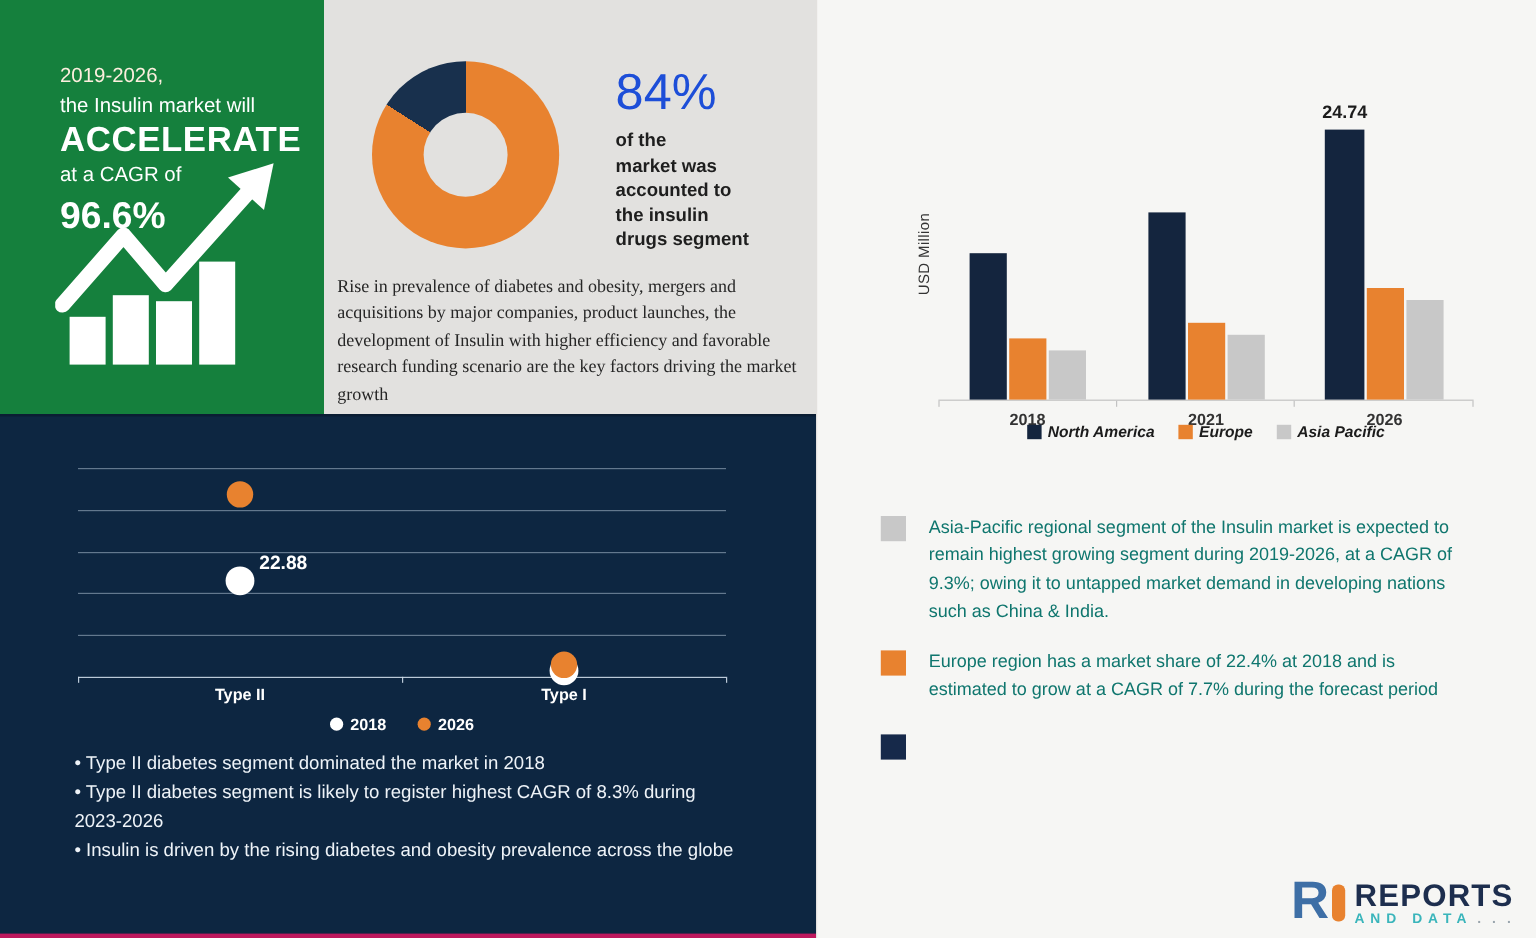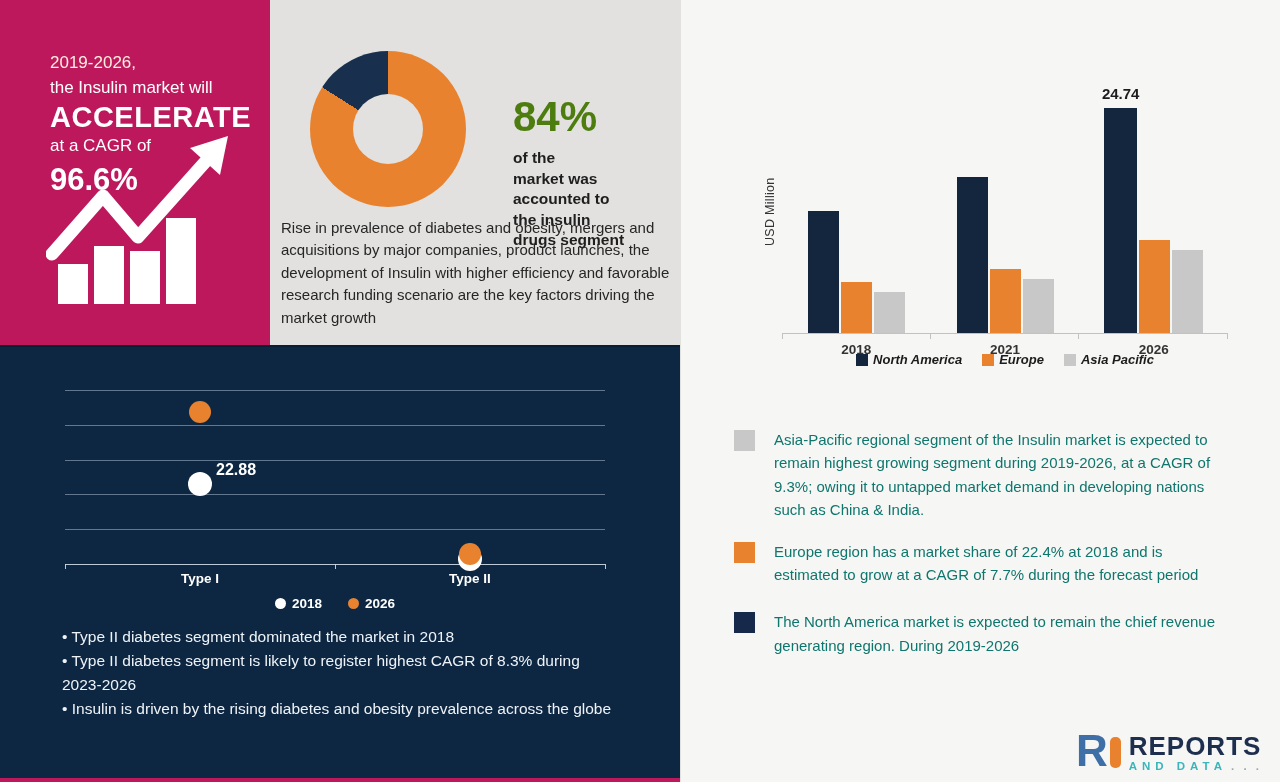--- a/index.html
+++ b/index.html
@@ -1,44 +1,44 @@
 <!DOCTYPE html>
 <html><head>
 <meta charset="utf-8">
 <style>
   * { margin:0; padding:0; box-sizing:border-box; }
   html,body { background:#888; }
   body { font-family:"Liberation Sans", sans-serif; }
   .canvas { position:relative; width:1280px; height:782px; overflow:hidden; background:#f6f6f4; }
 
   
-  .panel-orange { position:absolute; left:0; top:0; width:270px; height:345px; background:#be185d; }
+  .panel-orange { position:absolute; left:0; top:0; width:270px; height:345px; background:#15803d; }
   .panel-gray   { position:absolute; left:270px; top:0; width:410px; height:345px; background:#e2e1df; }
   .panel-navy   { position:absolute; left:0; top:345px; width:680px; height:437px; background:#0d2641;
                   border-top:2px solid #0a1d33; border-bottom:4px solid #be185d; }
   .panel-white  { position:absolute; left:680px; top:0; width:600px; height:782px; background:#f6f6f4;
                   border-left:1px solid #e3e1de; }
 
   
   .acc-text { position:absolute; left:50px; top:50px; color:#fff; }
   .acc-line1 { font-size:17px; color:#fdeede; line-height:25px; }
   .acc-line2 { font-size:17px; line-height:25px; }
   .acc-big   { font-size:29px; font-weight:800; letter-spacing:.5px; line-height:34px; }
   .acc-line3 { font-size:17px; line-height:24px; }
   .acc-cagr  { font-size:31px; font-weight:800; margin-top:4px; }
   .growth-icon { position:absolute; left:46px; top:134px; }
 
   
   .donut { position:absolute; left:40px; top:51px; width:156px; height:156px; border-radius:50%; }
   .donut-hole { position:absolute; left:50%; top:50%; width:70px; height:70px; margin:-35px 0 0 -35px;
                 border-radius:50%; background:#e2e1df; }
   .stat { position:absolute; left:243px; top:55px; width:150px; }
-  .stat-value { font-size:42px; font-weight:700; color:#4d7c0f; line-height:44px;margin-top:40px; }
+  .stat-value { font-size:42px; font-weight:400; color:#1d4ed8; line-height:44px; }
   .stat-caption { margin-top:9px; font-size:15.5px; font-weight:700; color:#1e1e1e; line-height:20.5px; white-space:pre-line; }
-  .segment-paragraph { position:absolute; left:11px; top:217px; width:392px; font-size:15px; color:#262626; line-height:22.4px; }
+  .segment-paragraph { position:absolute; left:11px; top:228px; width:392px; font-size:15px; color:#262626; line-height:22.4px;font-family:Liberation Serif, serif; }
 
   
   .dot-plot { position:absolute; left:65px; top:43px; width:540px; height:174px; }
   .gridline { position:absolute; left:0; width:100%; height:1px; background:rgba(185,202,219,.5); }
   .gridline.axis { background:rgba(206,219,233,.9); }
   .dot-tick { position:absolute; width:1px; height:5px; top:174px; background:rgba(206,219,233,.9); }
   .dot { position:absolute; border-radius:50%; }
   .dot-label { position:absolute; font-size:16px; font-weight:700; color:#fff; white-space:nowrap; }
   .dot-cats { position:absolute; left:65px; top:224px; width:540px; display:flex; }
   .dot-cat { flex:1; text-align:center; color:#fff; font-weight:700; font-size:13.5px; }
@@ -132,22 +132,22 @@
         <div class="dot-tick" style="left: 0px;"></div>
         <div class="dot-tick" style="left: 270px;"></div>
         <div class="dot-tick" style="left: 540px;"></div>
         <div class="dot" style="left: 123px; top: 82.3776px; width: 24px; height: 24px; background: rgb(255, 255, 255);"></div>
         <div class="dot-label" style="left: 151px; top: 71.3776px;">22.88</div>
         <div class="dot" style="left: 393px; top: 156.78px; width: 24px; height: 24px; background: rgb(255, 255, 255);"></div>
         <div class="dot" style="left: 124px; top: 10.576px; width: 22px; height: 22px; background: rgb(232, 130, 47);"></div>
         <div class="dot" style="left: 394px; top: 152.56px; width: 22px; height: 22px; background: rgb(232, 130, 47);"></div>
       </div>
     <div class="dot-cats">
+      <div class="dot-cat">Type II</div>
       <div class="dot-cat">Type I</div>
-      <div class="dot-cat">Type II</div>
     </div>
     <div class="dot-legend">
       <div class="dot-legend-item">
         <span class="dot-legend-marker marker-2018"></span>
         <span>2018</span>
       </div>
       <div class="dot-legend-item">
         <span class="dot-legend-marker marker-2026"></span>
         <span>2026</span>
       </div>
@@ -204,21 +204,20 @@
       <div class="insight-row">
         <span class="insight-swatch sq-ap"></span>
         <span class="insight-text">Asia-Pacific regional segment of the Insulin market is expected to remain highest growing segment during 2019-2026, at a CAGR of 9.3%; owing it to untapped market demand in developing nations such as China &amp; India.</span>
       </div>
       <div class="insight-row">
         <span class="insight-swatch sq-eu"></span>
         <span class="insight-text">Europe region has a market share of 22.4% at 2018 and is estimated to grow at a CAGR of  7.7% during the forecast period</span>
       </div>
       <div class="insight-row">
         <span class="insight-swatch" style="background:#16294a"></span>
-        <span class="insight-text">The North America market  is expected to remain the chief revenue generating region. During 2019-2026</span>
       </div>
     </div>
 
     <div class="logo">
       <span class="logo-r">R</span>
       <span class="logo-bar"></span>
       <span class="logo-textcol">
         <span class="logo-brand">REPORTS</span>
         <span class="logo-subrow">
           <span class="logo-sub">AND DATA</span>

